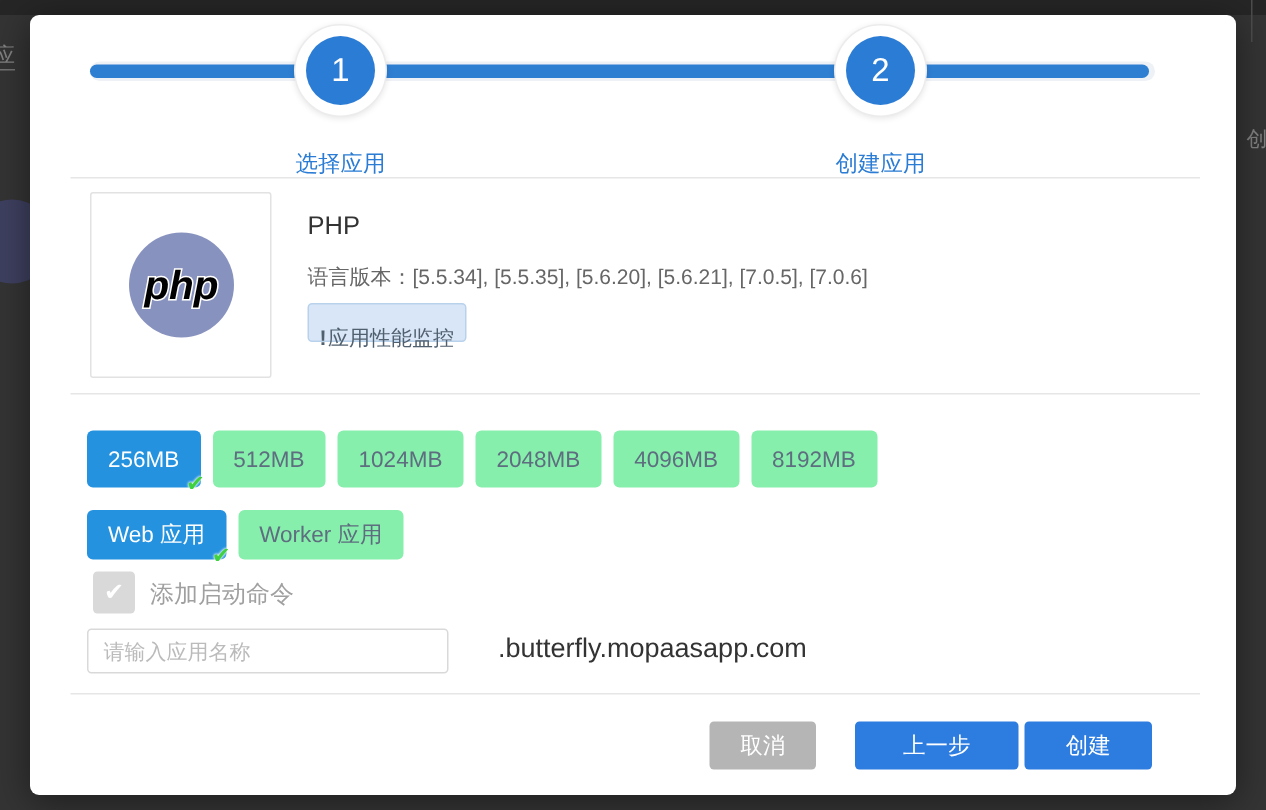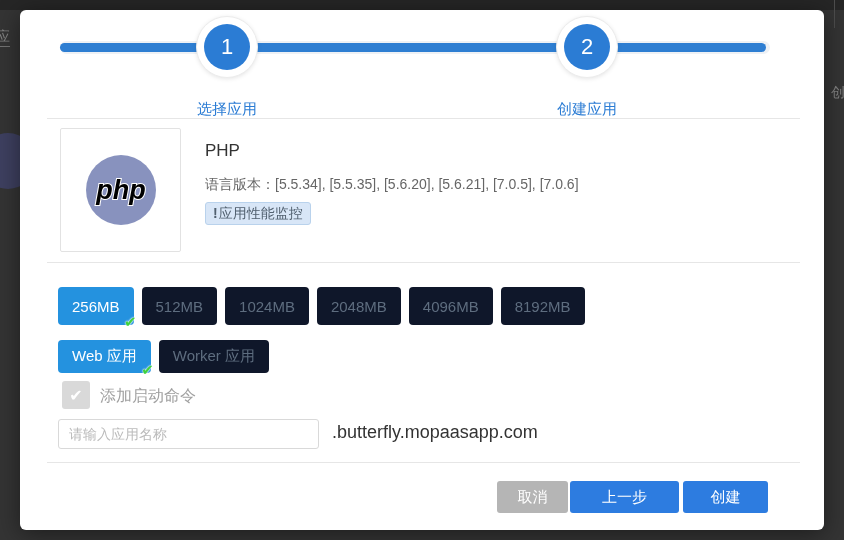--- a/index.html
+++ b/index.html
@@ -47,31 +47,31 @@
   .app-card {
     position:absolute; left:40px; top:118px; width:121px; height:124px;
     border:1px solid #e2e2e2; background:#fff; border-radius:2px;
     display:flex; align-items:center; justify-content:center;
   }
   .app-logo { width:72px; height:72px; display:block; }
   .app-title { position:absolute; left:185px; top:131px; font-size:17px; color:#333; }
   .app-versions { position:absolute; left:185px; top:166px; font-size:14px; color:#666; }
   .app-badge {
     position:absolute; left:185px; top:192px; height:23px; line-height:21px;
-    padding:0 7px; background:#d8e6f7; border:1px solid #b9d2ec; border-radius:3px;
+    padding:12px 7px; background:#d8e6f7; border:1px solid #b9d2ec; border-radius:3px;
     font-size:14px; color:#51606f; cursor:pointer;
   }
   .badge-icon { font-weight:bold; margin-right:1px; }
 
   
   .opt-row { position:absolute; left:38px; display:flex; gap:8px; }
   .mem-row { top:277px;align-items:center; }
   .type-row { top:330px; }
   .opt-btn {
-    position:relative; background:#0f172a; color:#5e6d7f; border:none;
+    position:relative; background:#86efac; color:#5e6d7f; border:none;
     border-radius:4px; font-size:15px; cursor:pointer;
     font-family:"Liberation Sans","DejaVu Sans",sans-serif;
   }
   .mem-row .opt-btn { height:38px; padding:0 14px; }
   .type-row .opt-btn { height:33px; padding:0 14px; font-size:15px; }
   .opt-btn.selected { background:#2492df; color:#fff; }
   .opt-check {
     position:absolute; right:-3px; bottom:-6px; color:#3fd13f; font-size:15px; font-weight:bold;
     text-shadow:0 0 2px #fff, 0 0 2px #fff;
   }
@@ -79,35 +79,35 @@
   
   .chk-box {
     position:absolute; left:42px; top:371px; width:28px; height:28px;
     background:#d9d9d9; border-radius:3px; color:#fff; font-size:16px; font-weight:bold;
     display:flex; align-items:center; justify-content:center; cursor:pointer;
   }
   .chk-label { position:absolute; left:80px; top:376px; font-size:16px; color:#a0a0a0; }
 
   
   .name-input {
-    position:absolute; left:38px; top:409px; width:261px; height:30px;
+    position:absolute; left:38px; top:409px; width:241px; height:30px;
     border:1px solid #d9d9d9; border-radius:3px; padding:0 10px;
     font-size:14px; color:#333; outline:none;
     font-family:"Liberation Sans","DejaVu Sans",sans-serif;
   }
   .name-input::placeholder { color:#bbbbbb; }
   .domain-suffix { position:absolute; left:312px; top:412px; font-size:18px; color:#333; }
 
   
   .ft-btn {
     position:absolute; top:471px; height:32px; border:none; border-radius:3px;
     color:#fff; font-size:15px; cursor:pointer;
     font-family:"Liberation Sans","DejaVu Sans",sans-serif;
   }
-  .btn-cancel { left:453px; width:71px; background:#b5b5b5;margin-left:24px; }
+  .btn-cancel { left:453px; width:71px; background:#b5b5b5; }
   .btn-prev   { left:550px; width:109px; background:#2d7ce0; }
   .btn-create { left:663px; width:85px; background:#2d7ce0; }
 </style>
 </head>
 <body>
 
 <div class="bg-topstrip"></div>
 <div class="bg-vline"></div>
 <div class="bg-frag bg-frag-left">应</div>
 <div class="bg-circle"></div>

